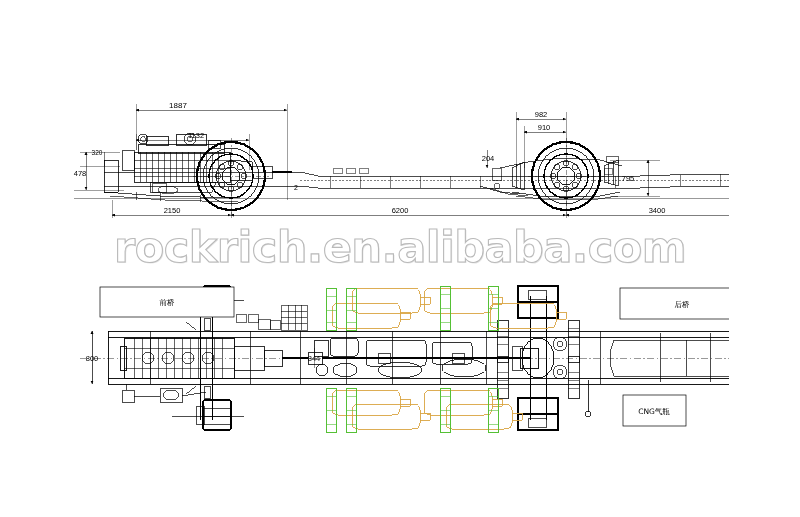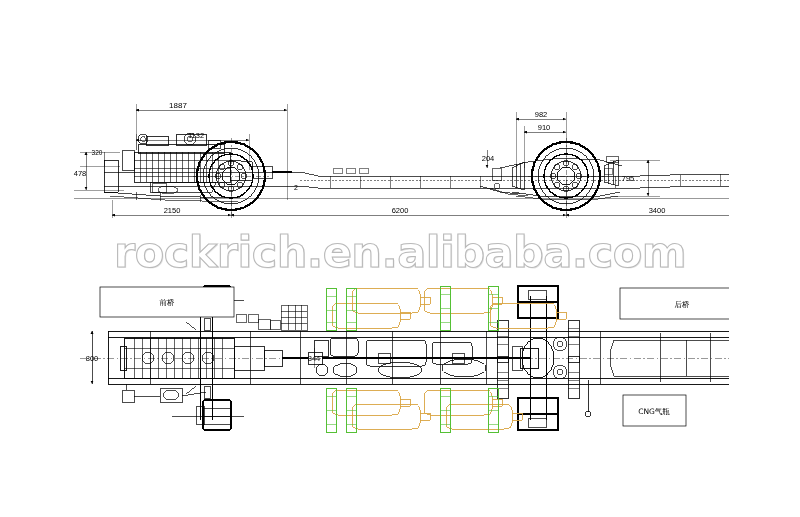--- a/index.html
+++ b/index.html
@@ -24,21 +24,20 @@
     left: 0;
     top: 0;
   }
   .wm-wrap {
     position: absolute;
     left: 0;
     top: 222px;
     width: 800px;
     height: 60px;
     display: flex;
-    align-items: center;
     justify-content: center;
     pointer-events: none;
   }
   .wm-text {
     font-family: "DejaVu Sans", sans-serif;
     font-size: 43px;
     font-weight: 700;
     letter-spacing: -0.5px;
     color: #ffffff;
     -webkit-text-stroke: 1.1px #b9b9b9;

